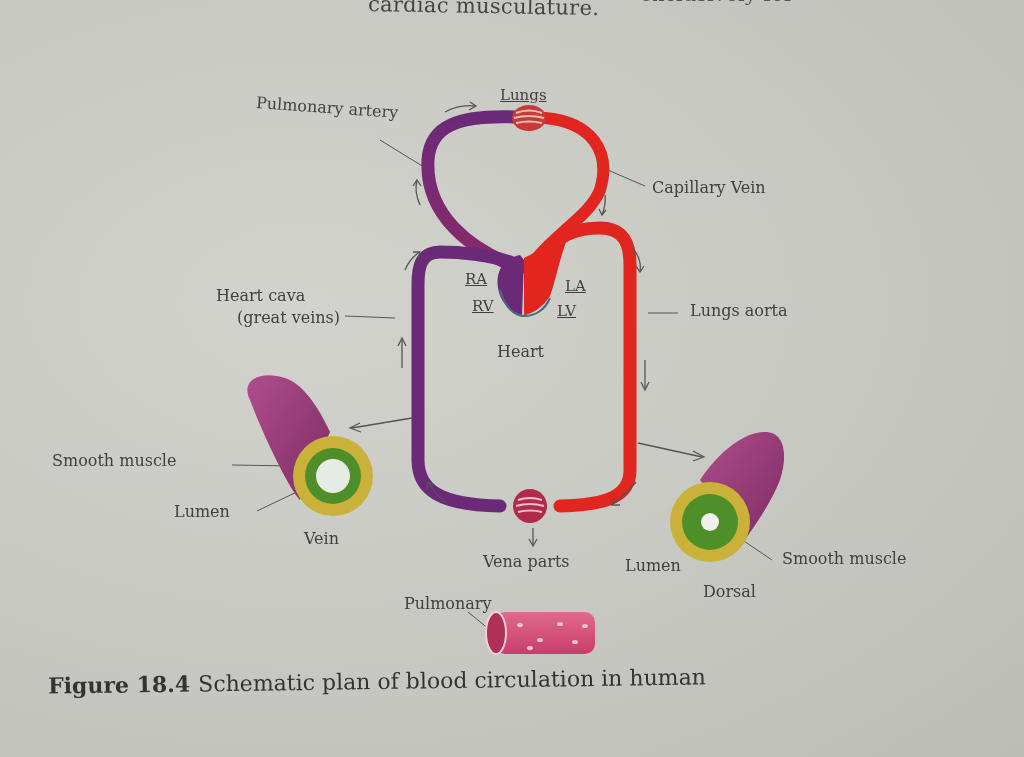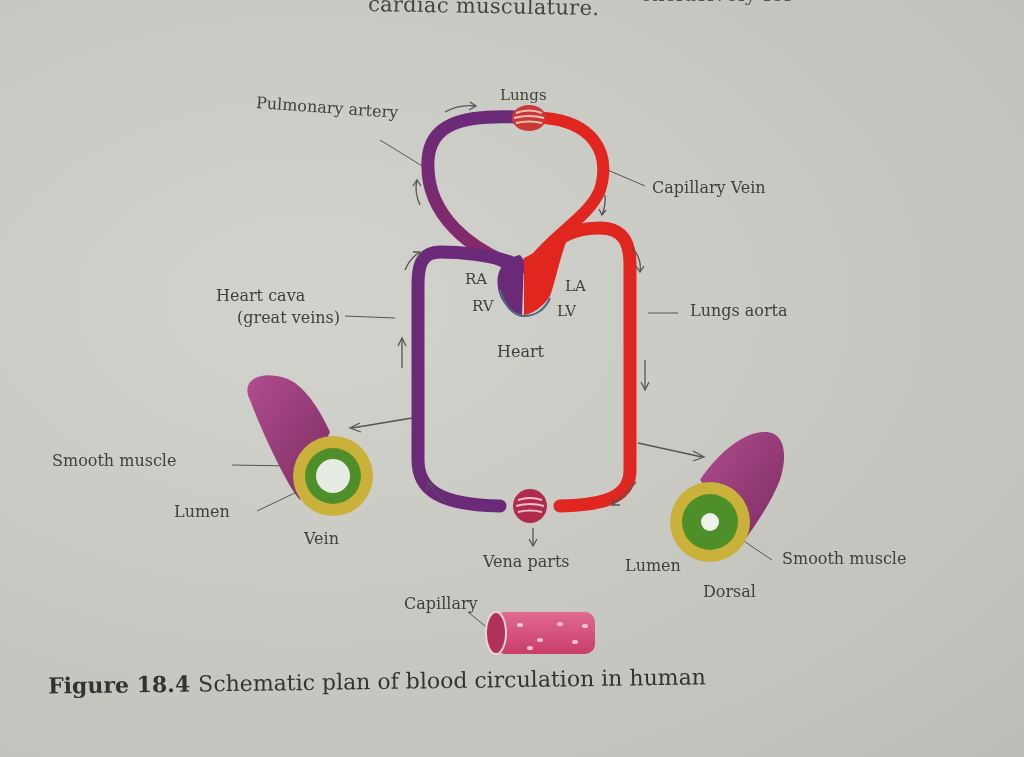--- a/index.html
+++ b/index.html
@@ -5,21 +5,21 @@
   html, body { margin:0; padding:0; }
   body {
     width:1024px; height:757px; overflow:hidden;
     background:#c9c9c4;
     background-image: radial-gradient(ellipse at 30% 40%, #d3d3ce 0%, #c8c8c3 55%, #bdbdb8 100%);
     position:relative;
     font-family:"DejaVu Serif", serif;
     color:#3b3b3b;
   }
   .lbl { position:absolute; font-family:"DejaVu Serif", serif; font-size:16px; color:#404040; white-space:nowrap; }
-  .lbl.sm { font-size:15px; }
+  .lbl.sm { font-size:15px;text-decoration:underline; }
   .top-text { position:absolute; left:368px; top:-6px; font-size:21px; color:#444; transform:rotate(1deg); letter-spacing:0.3px; }
   .top-text2 { position:absolute; left:640px; top:-18px; font-size:21px; color:#555; }
   .caption { position:absolute; left:48px; top:668px; font-size:22px; color:#333; transform:rotate(-0.8deg); }
   .caption b { font-weight:bold; margin-right:8px; }
   svg.diagram { position:absolute; left:0; top:0; }
 </style>
 </head>
 <body>
 
 <div class="top-text2">exclusively for</div>
@@ -147,21 +147,21 @@
 <div class="lbl" style="left:652px;top:178px;">Capillary Vein</div>
 <div class="lbl" style="left:216px;top:286px;">Heart cava</div>
 <div class="lbl" style="left:216px;top:308px;margin-left:21px;">(great veins)</div>
 <div class="lbl" style="left:690px;top:301px;">Lungs aorta</div>
 <div class="lbl sm" style="left:465px;top:270px;">RA</div>
 <div class="lbl sm" style="left:472px;top:297px;">RV</div>
 <div class="lbl sm" style="left:565px;top:277px;">LA</div>
 <div class="lbl sm" style="left:557px;top:302px;text-align:center;">LV</div>
 <div class="lbl" style="left:497px;top:342px;">Heart</div>
 <div class="lbl" style="left:483px;top:552px;">Vena parts</div>
-<div class="lbl" style="left:404px;top:594px;">Capillary</div>
+<div class="lbl" style="left:404px;top:594px;">Pulmonary</div>
 <div class="lbl" style="left:52px;top:451px;">Smooth muscle</div>
 <div class="lbl" style="left:174px;top:502px;">Lumen</div>
 <div class="lbl" style="left:304px;top:529px;">Vein</div>
 <div class="lbl" style="left:625px;top:556px;">Lumen</div>
 <div class="lbl" style="left:782px;top:549px;">Smooth muscle</div>
 <div class="lbl" style="left:703px;top:582px;">Dorsal</div>
 
 <div class="caption">
   <b>Figure 18.4</b><span>Schematic plan of blood circulation in human</span>
 </div>

